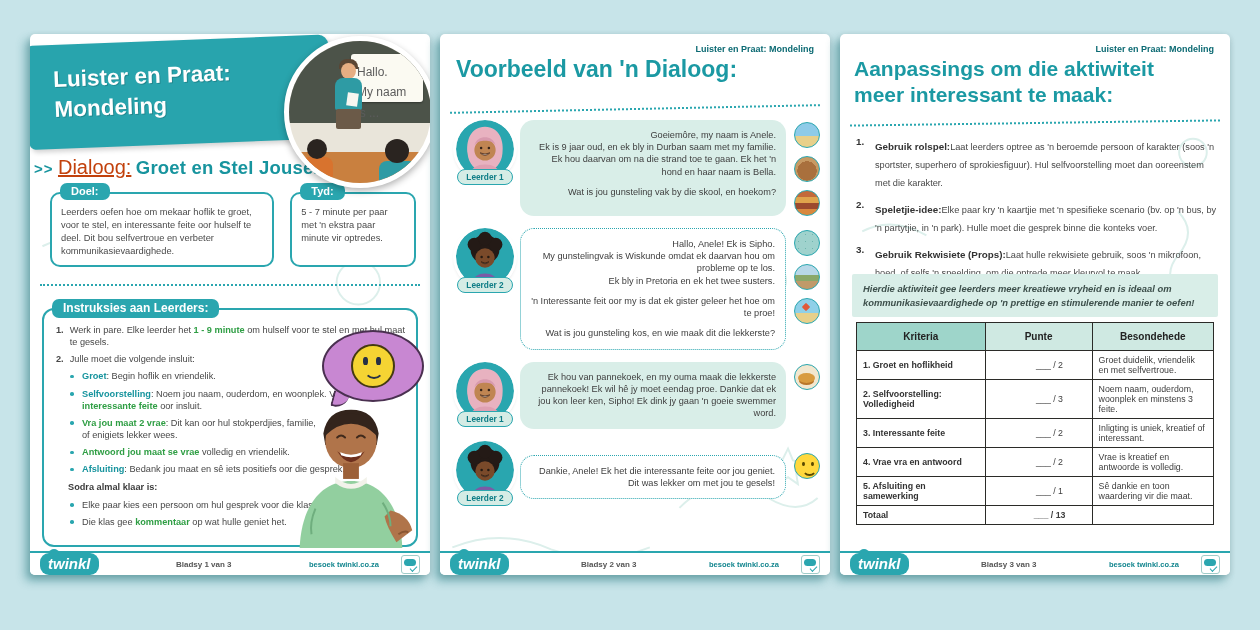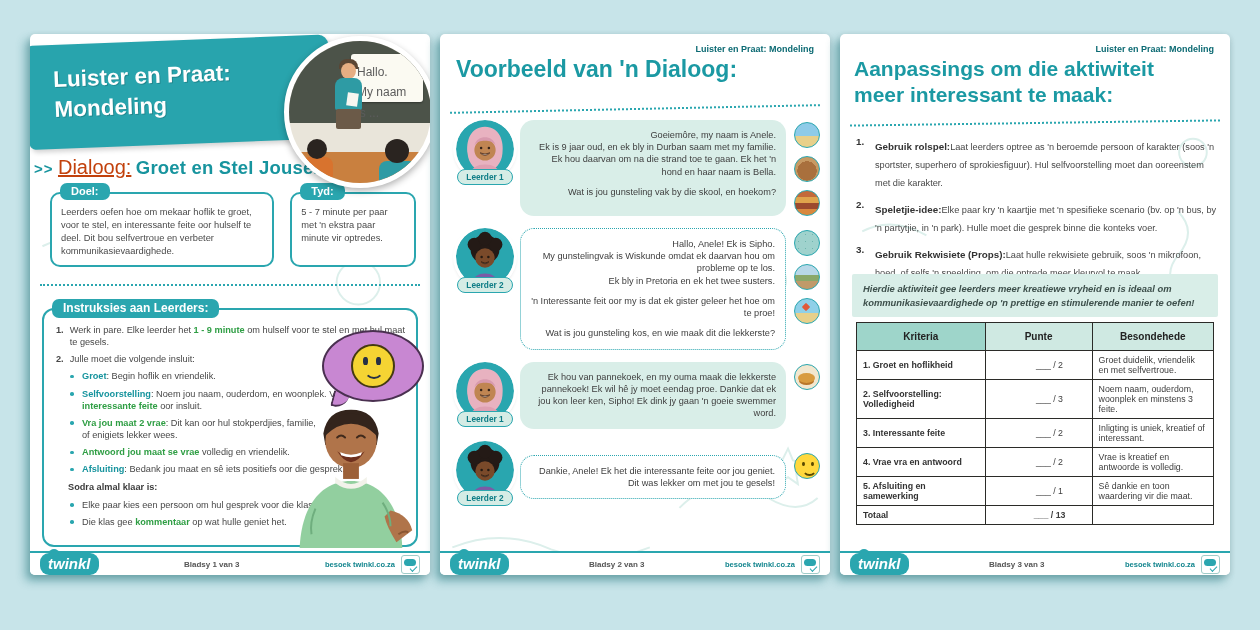--- a/index.html
+++ b/index.html
@@ -14,21 +14,21 @@
 
   
   .tag{position:absolute;top:10px;right:16px;font-size:9px;font-weight:bold;color:#0c6a73;}
   .dotted-sep{position:absolute;left:10px;right:10px;border-top:2.5px dotted #2aa6af;}
   .pfoot{position:absolute;left:0;right:0;bottom:0;height:24px;background:#fff;border-top:2.5px solid #2aa6af;
          display:flex;align-items:center;justify-content:space-between;padding:0 10px;z-index:8;box-sizing:border-box;}
   .cloud{background:#2aa6af;color:#fff;font-weight:bold;font-style:italic;font-size:15px;
          padding:2px 8px 3px;border-radius:9px;position:relative;}
   .cloud::before{content:"";position:absolute;top:-4px;left:9px;width:10px;height:8px;background:#2aa6af;border-radius:50%;}
   .pnum{font-size:8px;color:#555;font-weight:bold;}
-  .fright{display:flex;align-items:center;gap:6px;}
+  .fright{display:flex;align-items:center;gap:22px;}
   .flink{font-size:7.5px;font-weight:bold;color:#12858e;}
   .stamp{width:17px;height:17px;background:#fff;border:1px solid #9fccc9;border-radius:3px;position:relative;}
   .stamp::before{content:"";position:absolute;left:2px;top:3px;width:12px;height:7px;background:#2aa6af;border-radius:5px;}
   .stamp::after{content:"";position:absolute;left:8px;top:10px;width:6px;height:3px;
                 border-left:1.5px solid #2aa6af;border-bottom:1.5px solid #2aa6af;transform:rotate(-45deg);}
 
   
   .banner{position:absolute;left:-4px;top:12px;width:302px;height:104px;background:#28a4ad;
           border-radius:6px 10px 16px 6px;transform:rotate(-2.2deg);transform-origin:left top;
           box-shadow:2px 3px 5px rgba(0,0,0,.18);z-index:2;}

